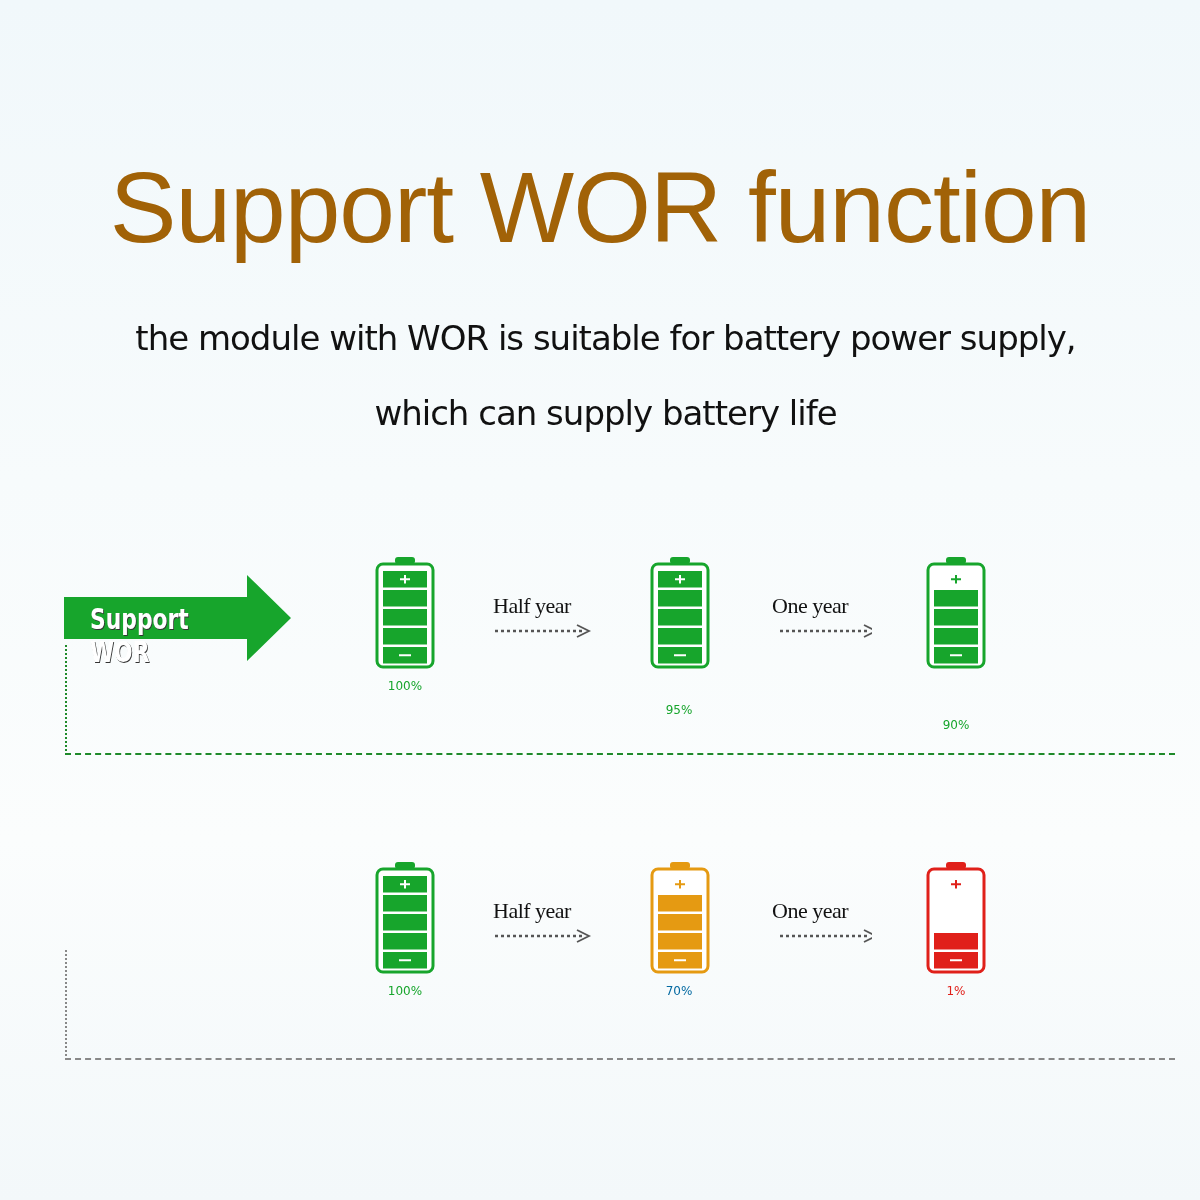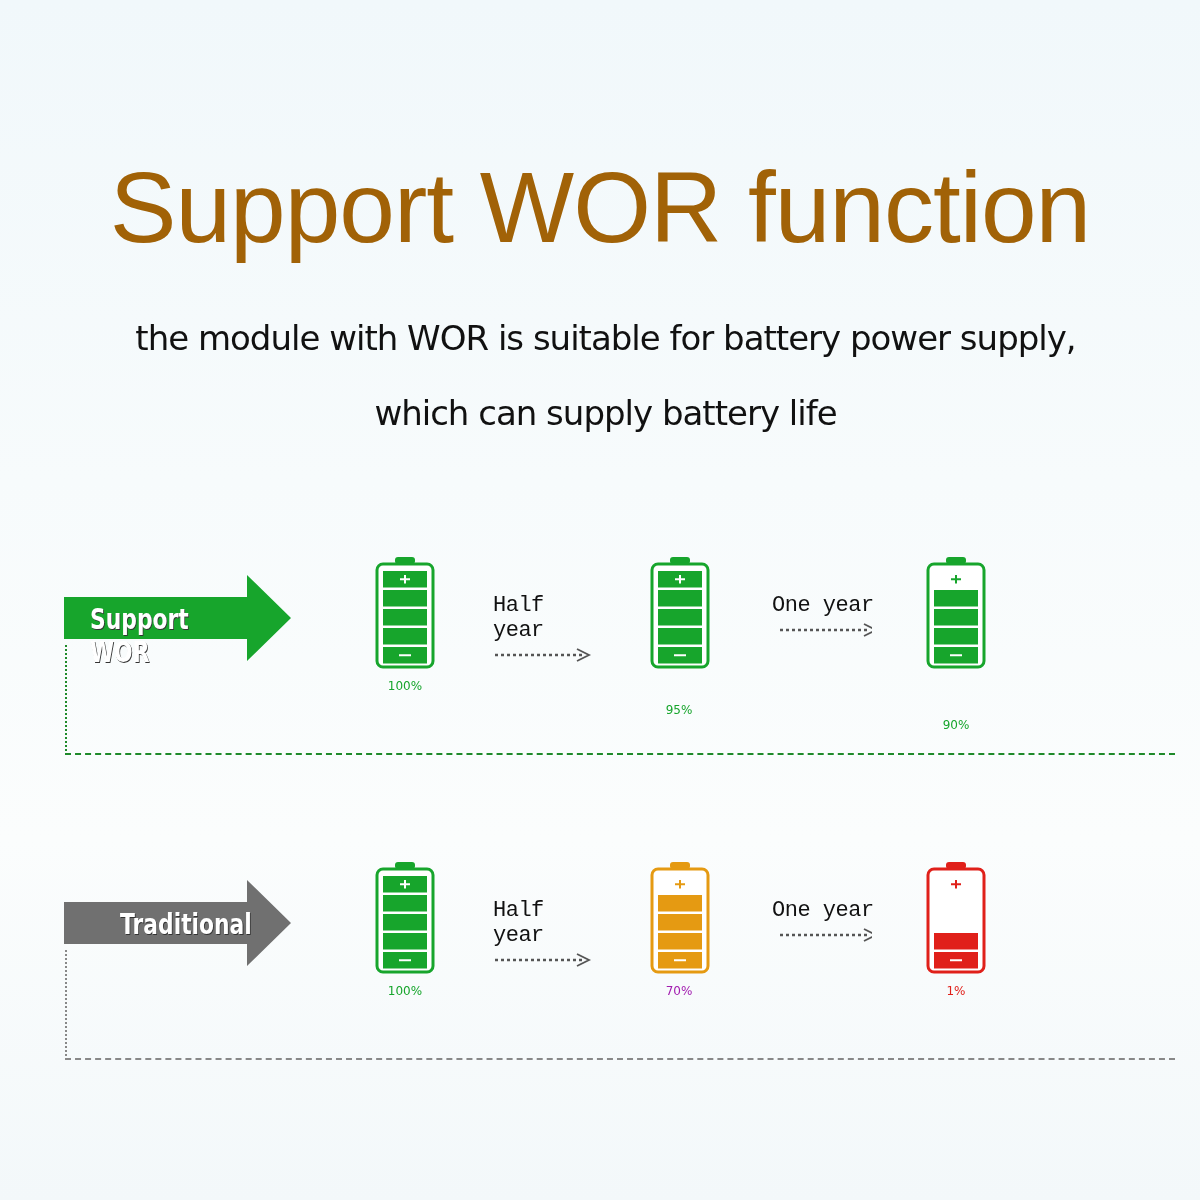--- a/index.html
+++ b/index.html
@@ -31,21 +31,21 @@
       transform: scaleX(0.78); transform-origin: left center;
       text-shadow: 1px 1px 0 #333;
     }
     .row1 .arrow-label { left: 26px; }
     .row2 .arrow-label { left: 56px; }
     .vline { position: absolute; left: 53px; top: 90px; width: 0; height: 110px; border-left: 2px dotted; }
     .hline { position: absolute; left: 53px; top: 198px; width: 1110px; height: 0; border-top: 2px dashed; }
     .battery { position: absolute; top: 0; width: 62px; height: 115px; }
     .pct { position: absolute; top: 124px; width: 100px; text-align: center; font-size: 12px; font-family: "DejaVu Sans", sans-serif; }
     .step { position: absolute; top: 38px; width: 110px; }
-    .step-label { font-size: 22px; color: #111; font-family: Liberation Mono, monospace; letter-spacing: -0.5px; }
+    .step-label { font-size: 22px; color: #111; font-family: Liberation Serif, serif; letter-spacing: -0.5px; }
     .step-arrow { margin-top: 4px; width: 100px; height: 16px; }
   </style>
 </head>
 <body>
 
 <div class="title">Support WOR function</div>
 <div class="sub sub1">the module with WOR is suitable for battery power supply,</div>
 <div class="sub sub2">which can supply battery life</div>
 
 <div class="row row1">
@@ -110,26 +110,20 @@
         <rect x="9" y="73" width="44" height="16.5" fill="#17a52c"></rect>
         <rect x="9" y="92" width="44" height="16.5" fill="#17a52c"></rect>
         <line x1="31" y1="20" x2="31" y2="28.5" stroke="#17a52c" stroke-width="2"></line>
         <line x1="26" y1="24.25" x2="36" y2="24.25" stroke="#17a52c" stroke-width="2"></line>
         <line x1="25" y1="100.25" x2="37" y2="100.25" stroke="#fff" stroke-width="2"></line>
       </svg></div>
   <div class="pct" style="left: 894px; color: rgb(23, 165, 44); margin-top: 39px;">90%</div>
 </div>
 
 <div class="row row2">
-  <div class="arrow">
-    <svg width="230" height="90" viewBox="0 0 230 90">
-      <polygon class="arrow-poly" points="0,22 183,22 183,0 227,43 183,86 183,64 0,64" fill="#707070"></polygon>
-    </svg>
-    <span class="arrow-label">Traditional</span>
-  </div>
   <div class="vline" style="border-left-color: rgb(136, 136, 136);"></div>
   <div class="hline" style="border-top-color: rgb(136, 136, 136);"></div>
 
   <div class="battery" style="left:362px"><svg width="62" height="115" viewBox="0 0 62 115">
         <rect x="21" y="2" width="20" height="7" rx="3" fill="#17a52c"></rect>
         <rect x="3" y="9" width="56" height="103" rx="6" fill="#fff" stroke="#17a52c" stroke-width="3"></rect>
         <rect x="9" y="16" width="44" height="16.5" fill="#17a52c"></rect>
         <rect x="9" y="35" width="44" height="16.5" fill="#17a52c"></rect>
         <rect x="9" y="54" width="44" height="16.5" fill="#17a52c"></rect>
         <rect x="9" y="73" width="44" height="16.5" fill="#17a52c"></rect>
@@ -152,21 +146,21 @@
         <rect x="21" y="2" width="20" height="7" rx="3" fill="#e59a12"></rect>
         <rect x="3" y="9" width="56" height="103" rx="6" fill="#fff" stroke="#e59a12" stroke-width="3"></rect>
         <rect x="9" y="35" width="44" height="16.5" fill="#e59a12"></rect>
         <rect x="9" y="54" width="44" height="16.5" fill="#e59a12"></rect>
         <rect x="9" y="73" width="44" height="16.5" fill="#e59a12"></rect>
         <rect x="9" y="92" width="44" height="16.5" fill="#e59a12"></rect>
         <line x1="31" y1="20" x2="31" y2="28.5" stroke="#e59a12" stroke-width="2"></line>
         <line x1="26" y1="24.25" x2="36" y2="24.25" stroke="#e59a12" stroke-width="2"></line>
         <line x1="25" y1="100.25" x2="37" y2="100.25" stroke="#fff" stroke-width="2"></line>
       </svg></div>
-  <div class="pct" style="left: 617px; color: #a21caf;">70%</div>
+  <div class="pct" style="left: 617px; color: #0369a1;">70%</div>
 
   <div class="step" style="left:760px">
     <div class="step-label">One year</div>
     <svg class="step-arrow" viewBox="0 0 100 16">
       <line x1="8" y1="8" x2="96" y2="8" stroke="#555" stroke-width="2.5" stroke-dasharray="3,3"></line>
       <polyline points="92,2 104,8 92,14" fill="none" stroke="#555" stroke-width="1.8"></polyline>
     </svg>
   </div>
 
   <div class="battery" style="left:913px"><svg width="62" height="115" viewBox="0 0 62 115">

